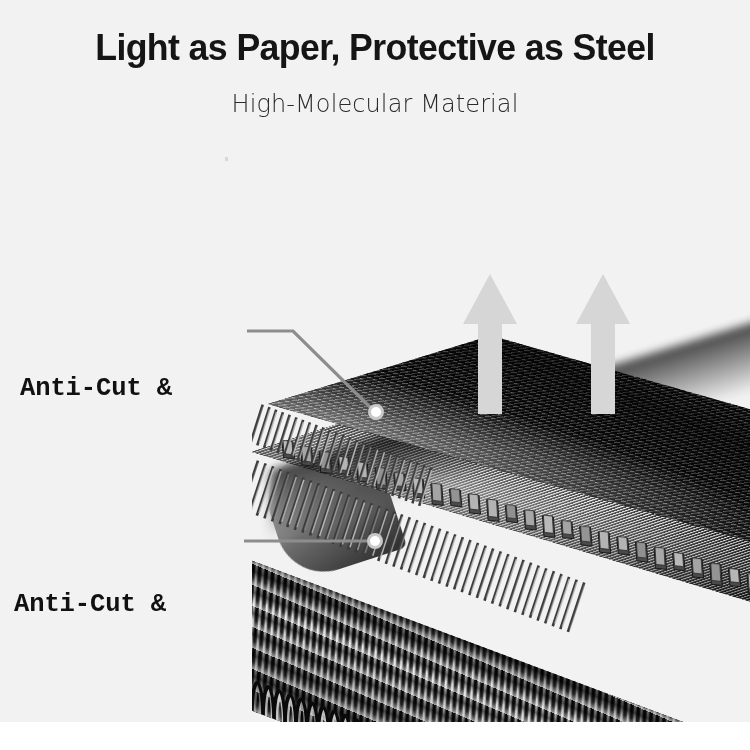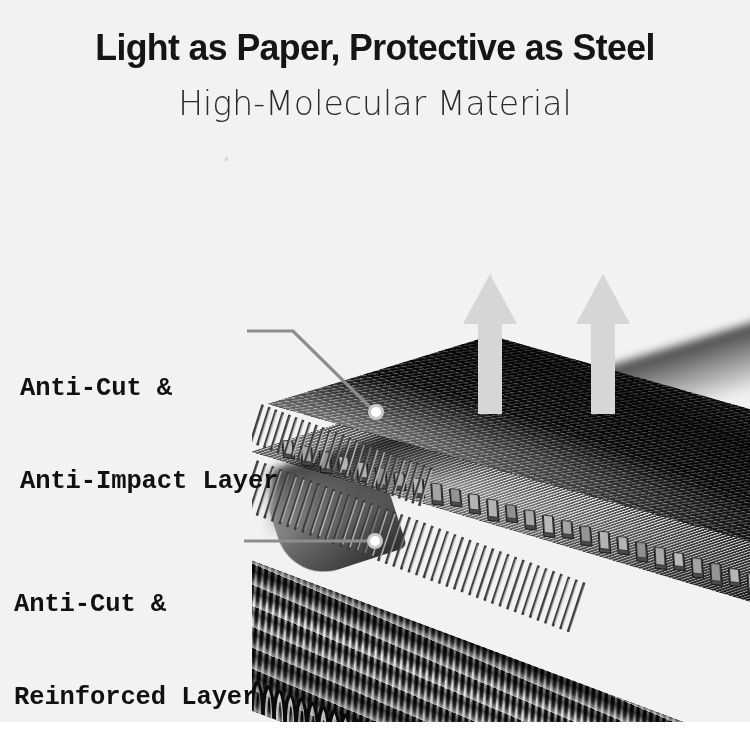--- a/index.html
+++ b/index.html
@@ -38,21 +38,21 @@
     color: #151515;
     font-family: "Liberation Sans", "DejaVu Sans", sans-serif;
     transform: scaleX(0.99);
     white-space: nowrap;
   }
   .subhead {
     position: absolute;
     left: 0; top: 86px;
     width: 750px;
     text-align: center;
-    font-size: 33px;
+    font-size: 24px;
     line-height: 36px;
     font-weight: 300;
     letter-spacing: 0.1px;
     color: #2b2b2b;
     font-family: "DejaVu Sans", "Liberation Sans", sans-serif;
     white-space: nowrap;
   }
   .speck {
     position: absolute;
     left: 225px; top: 157px;
@@ -633,21 +633,19 @@
     <circle class="leader-dot-outer" cx="375" cy="541" r="8"></circle>
     <circle class="leader-dot-inner" cx="375" cy="541" r="5"></circle>
   </svg>
 
   <div class="headline">Light as Paper, Protective as Steel</div>
   <div class="subhead">High-Molecular Material</div>
   <div class="speck"></div>
 
   <div class="callout" id="callout-top">
     <div>Anti-Cut &amp;</div>
-    <div>Anti-Impact Layer</div>
   </div>
 
   <div class="callout" id="callout-bot">
     <div>Anti-Cut &amp;</div>
-    <div>Reinforced Layer</div>
   </div>
 
 </div>
 
 </body></html>

